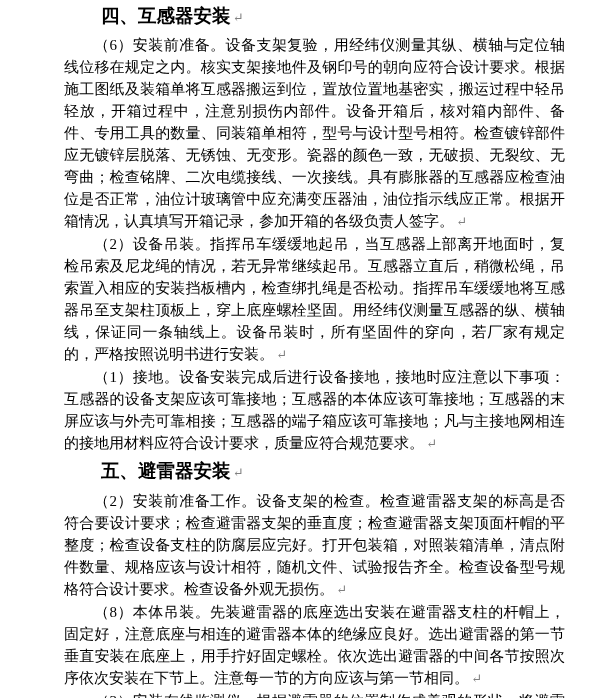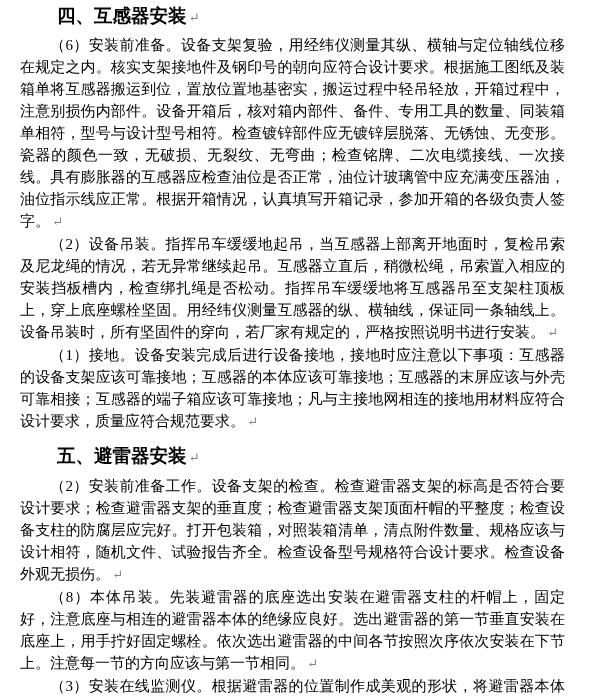--- a/index.html
+++ b/index.html
@@ -11,33 +11,33 @@
     width: 600px;
     height: 698px;
     overflow: hidden;
     font-family: "Liberation Serif", "DejaVu Serif", serif;
     color: #000000;
   }
   .page {
     box-sizing: border-box;
     width: 600px;
     height: 698px;
-    padding: 4px 35px 0 20px;
+    padding: 4px 35px 0 64px;
     background: #ffffff;
   }
   .section { margin: 0; }
   .heading {
     font-size: 18.5px;
     font-weight: bold;
     line-height: 25px;
     text-indent: 2em;
     white-space: nowrap;
     margin: 0 0 4px 0;
   }
-  .section + .section .heading { margin-top: 11px; margin-bottom: 5px; }
+  .section + .section .heading { margin-top: 4px; margin-bottom: 5px; }
   .para {
     margin: 0;
     font-size: 15px;
     line-height: 22px;
     text-align: justify;
     text-indent: 2em;
     letter-spacing: 0;
   }
   .pilcrow {
     color: #808080;

